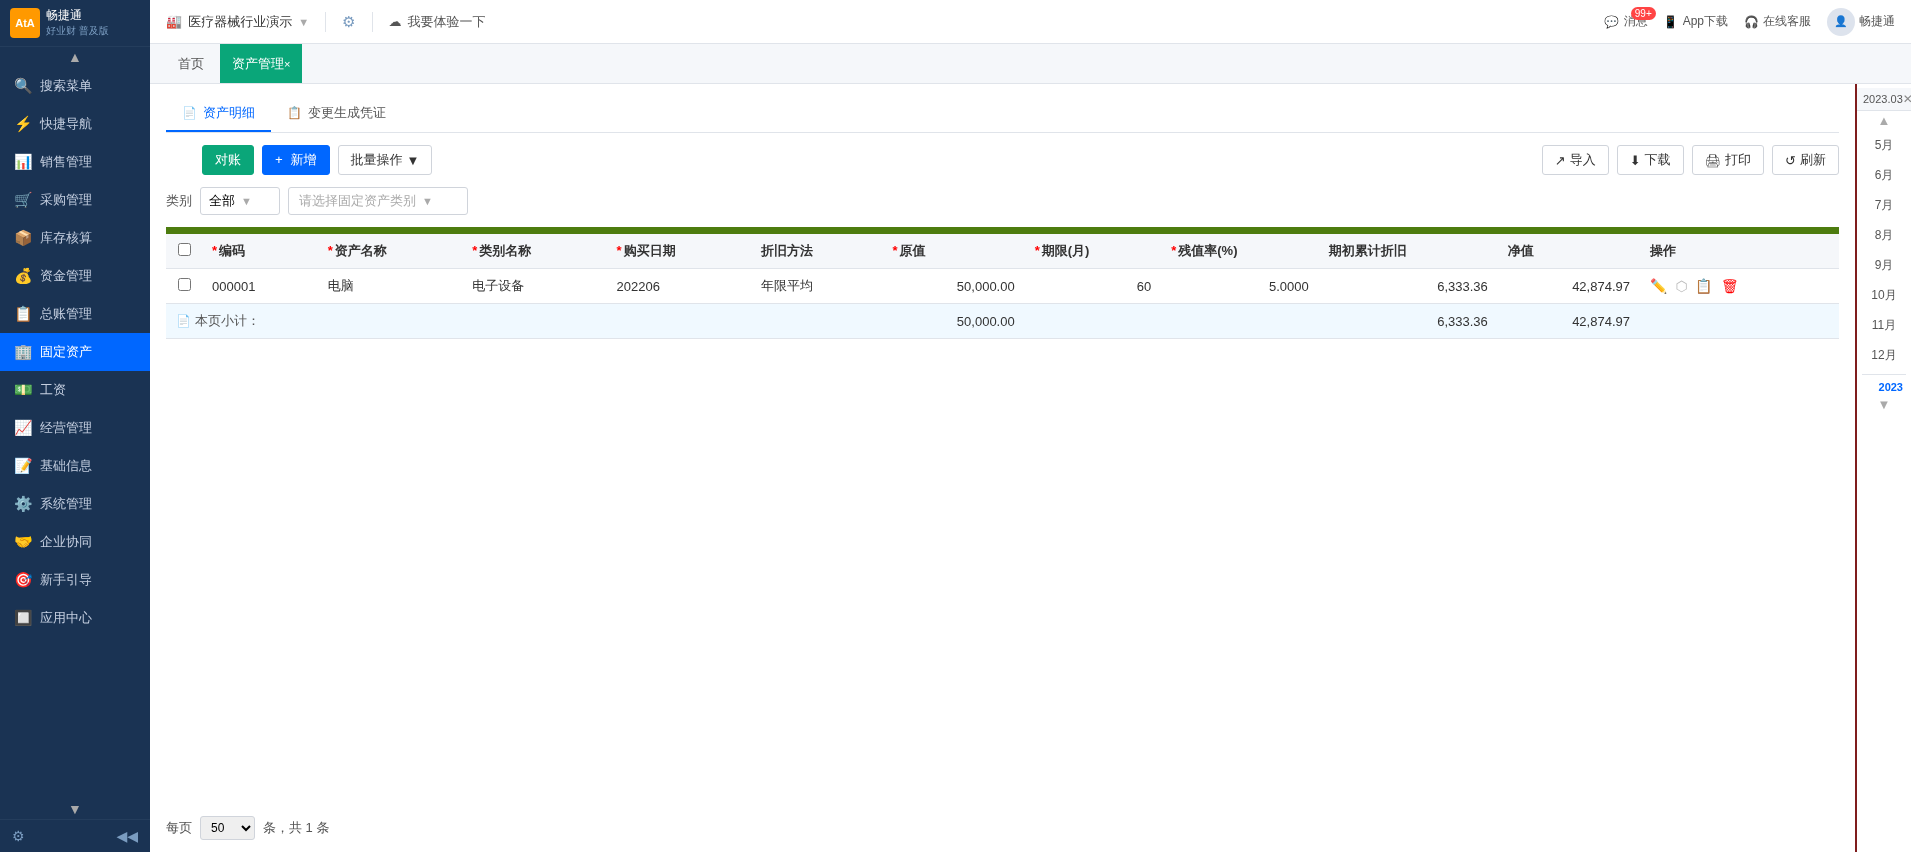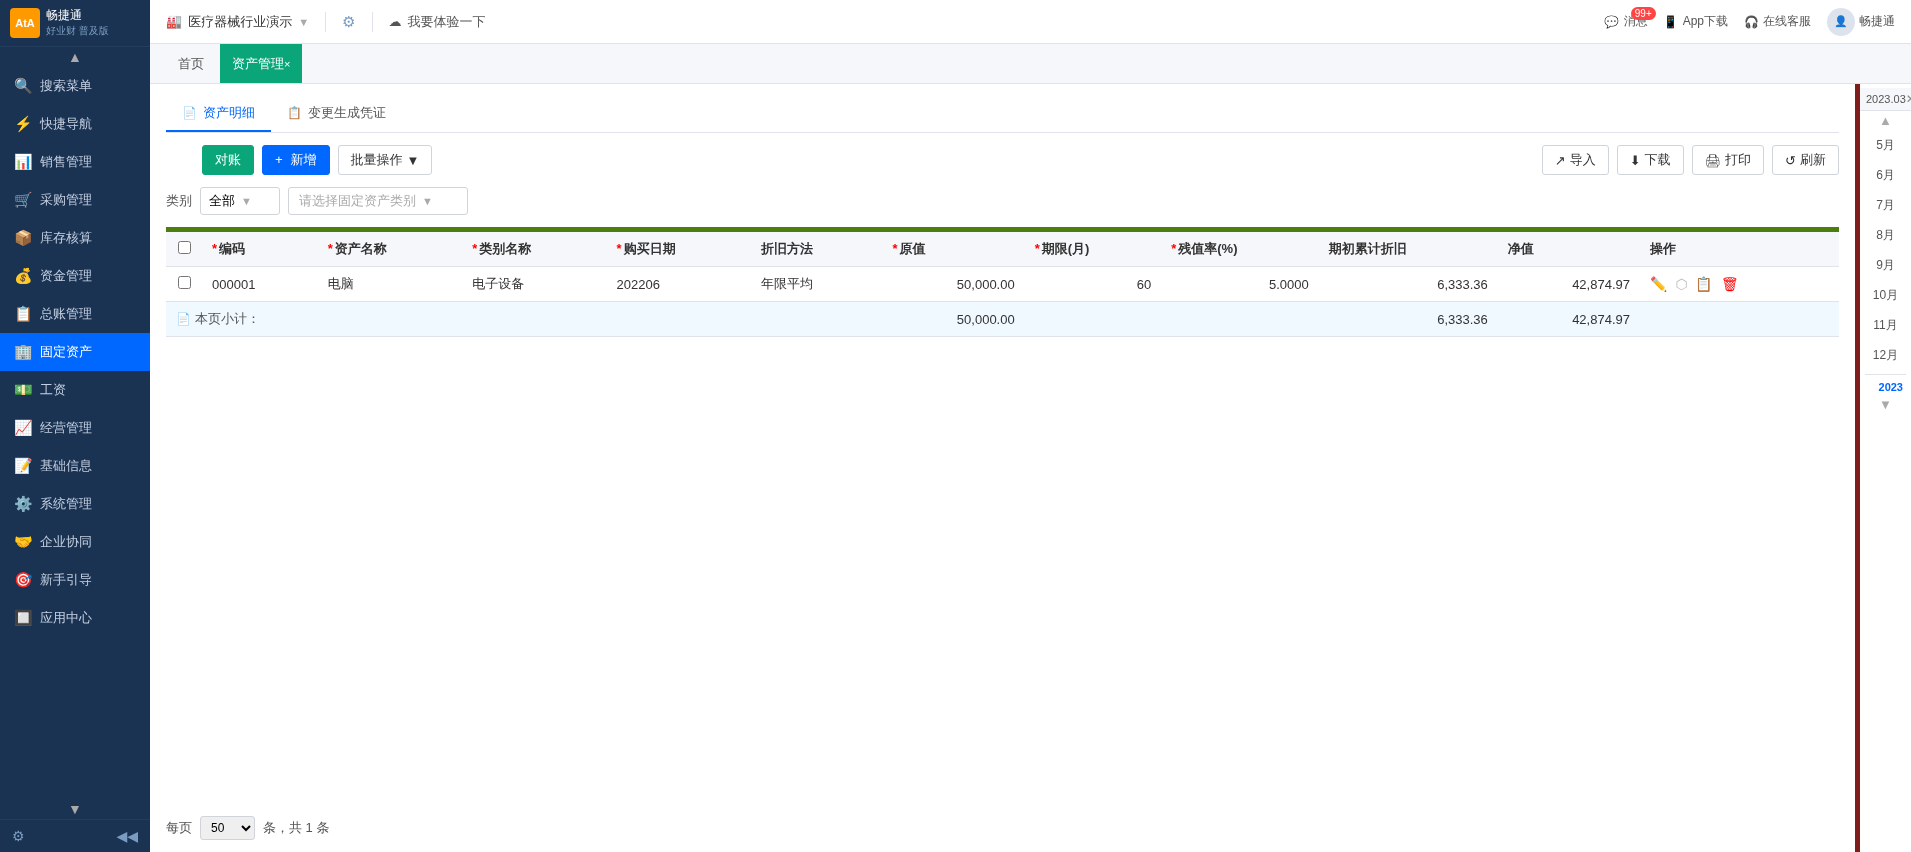--- a/index.html
+++ b/index.html
@@ -123,21 +123,21 @@
       display: flex; align-items: center; gap: 6px; min-width: 180px;
     }
     .filter-arrow { color: #aaa; font-size: 11px; }
 
     
     .table-wrap { overflow: auto; flex: 1; }
     table { width: 100%; border-collapse: collapse; font-size: 13px; }
     thead tr { background: #f5f7fa; }
     th {
       padding: 8px 10px; text-align: left; color: #333; font-weight: 600;
-      border-bottom: 1px solid #e0e4ea; border-top: 5px solid #4d7c0f;
+      border-bottom: 1px solid #e0e4ea; border-top: 7px solid #4d7c0f;
       white-space: nowrap;
     }
     td {
       padding: 8px 10px; border-bottom: 1px solid #e0e4ea;
       color: #333; white-space: nowrap;
     }
     .required-star { color: #f00; margin-right: 2px; }
     .td-subtotal { background: #f0f9ff; }
     .subtotal-label { display: flex; align-items: center; gap: 4px; color: #555; }
     .subtotal-icon { color: #0067ff; font-size: 12px; }
@@ -146,21 +146,21 @@
     .action-icon { color: #0067ff; cursor: pointer; font-size: 14px; }
     .action-icon.gray { color: #bbb; }
     .action-icon.red { color: #f00; cursor: pointer; }
 
     
     .pagination { display: flex; align-items: center; gap: 8px; padding: 10px 0 0 0; font-size: 13px; color: #555; }
     .page-select { border: 1px solid #d0d4db; padding: 3px 6px; border-radius: 3px; font-size: 12px; cursor: pointer; }
 
     
     .right-panel {
-      width: 50px; background: #fff; border-left: 5px solid #7f1d1d;
+      width: 50px; background: #fff; border-left: 2px solid #7f1d1d;
       display: flex; flex-direction: column; align-items: center;
       padding: 4px 0; position: relative;
     }
     .panel-controls { display: flex; gap: 4px; }
     .up-arrow, .down-arrow { color: #aaa; font-size: 14px; cursor: pointer; padding: 4px 0; }
     .months-list { display: flex; flex-direction: column; align-items: center; width: 100%; }
     .month-row { width: 100%; display: flex; align-items: center; justify-content: center; padding: 3px 0; }
     .month-circle {
       width: 32px; height: 24px; display: flex; align-items: center; justify-content: center;
       font-size: 12px; color: #555; cursor: pointer; border-radius: 12px;

